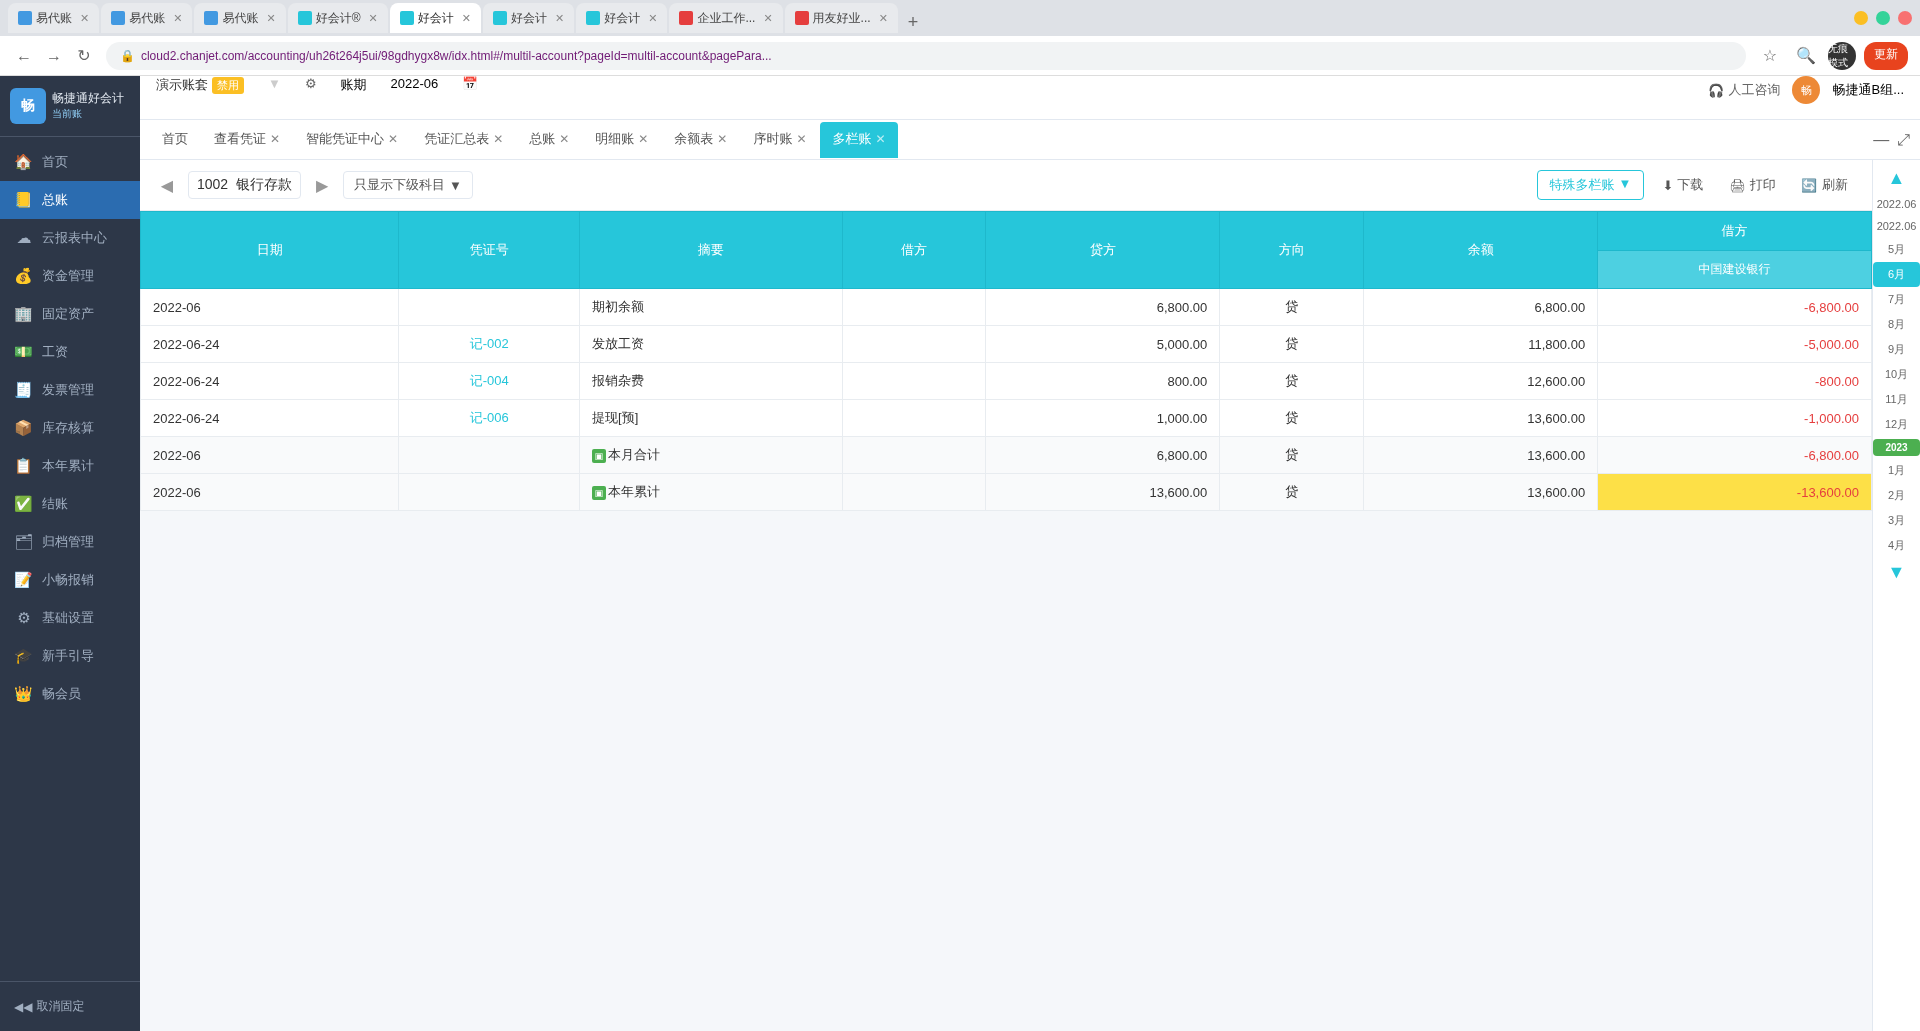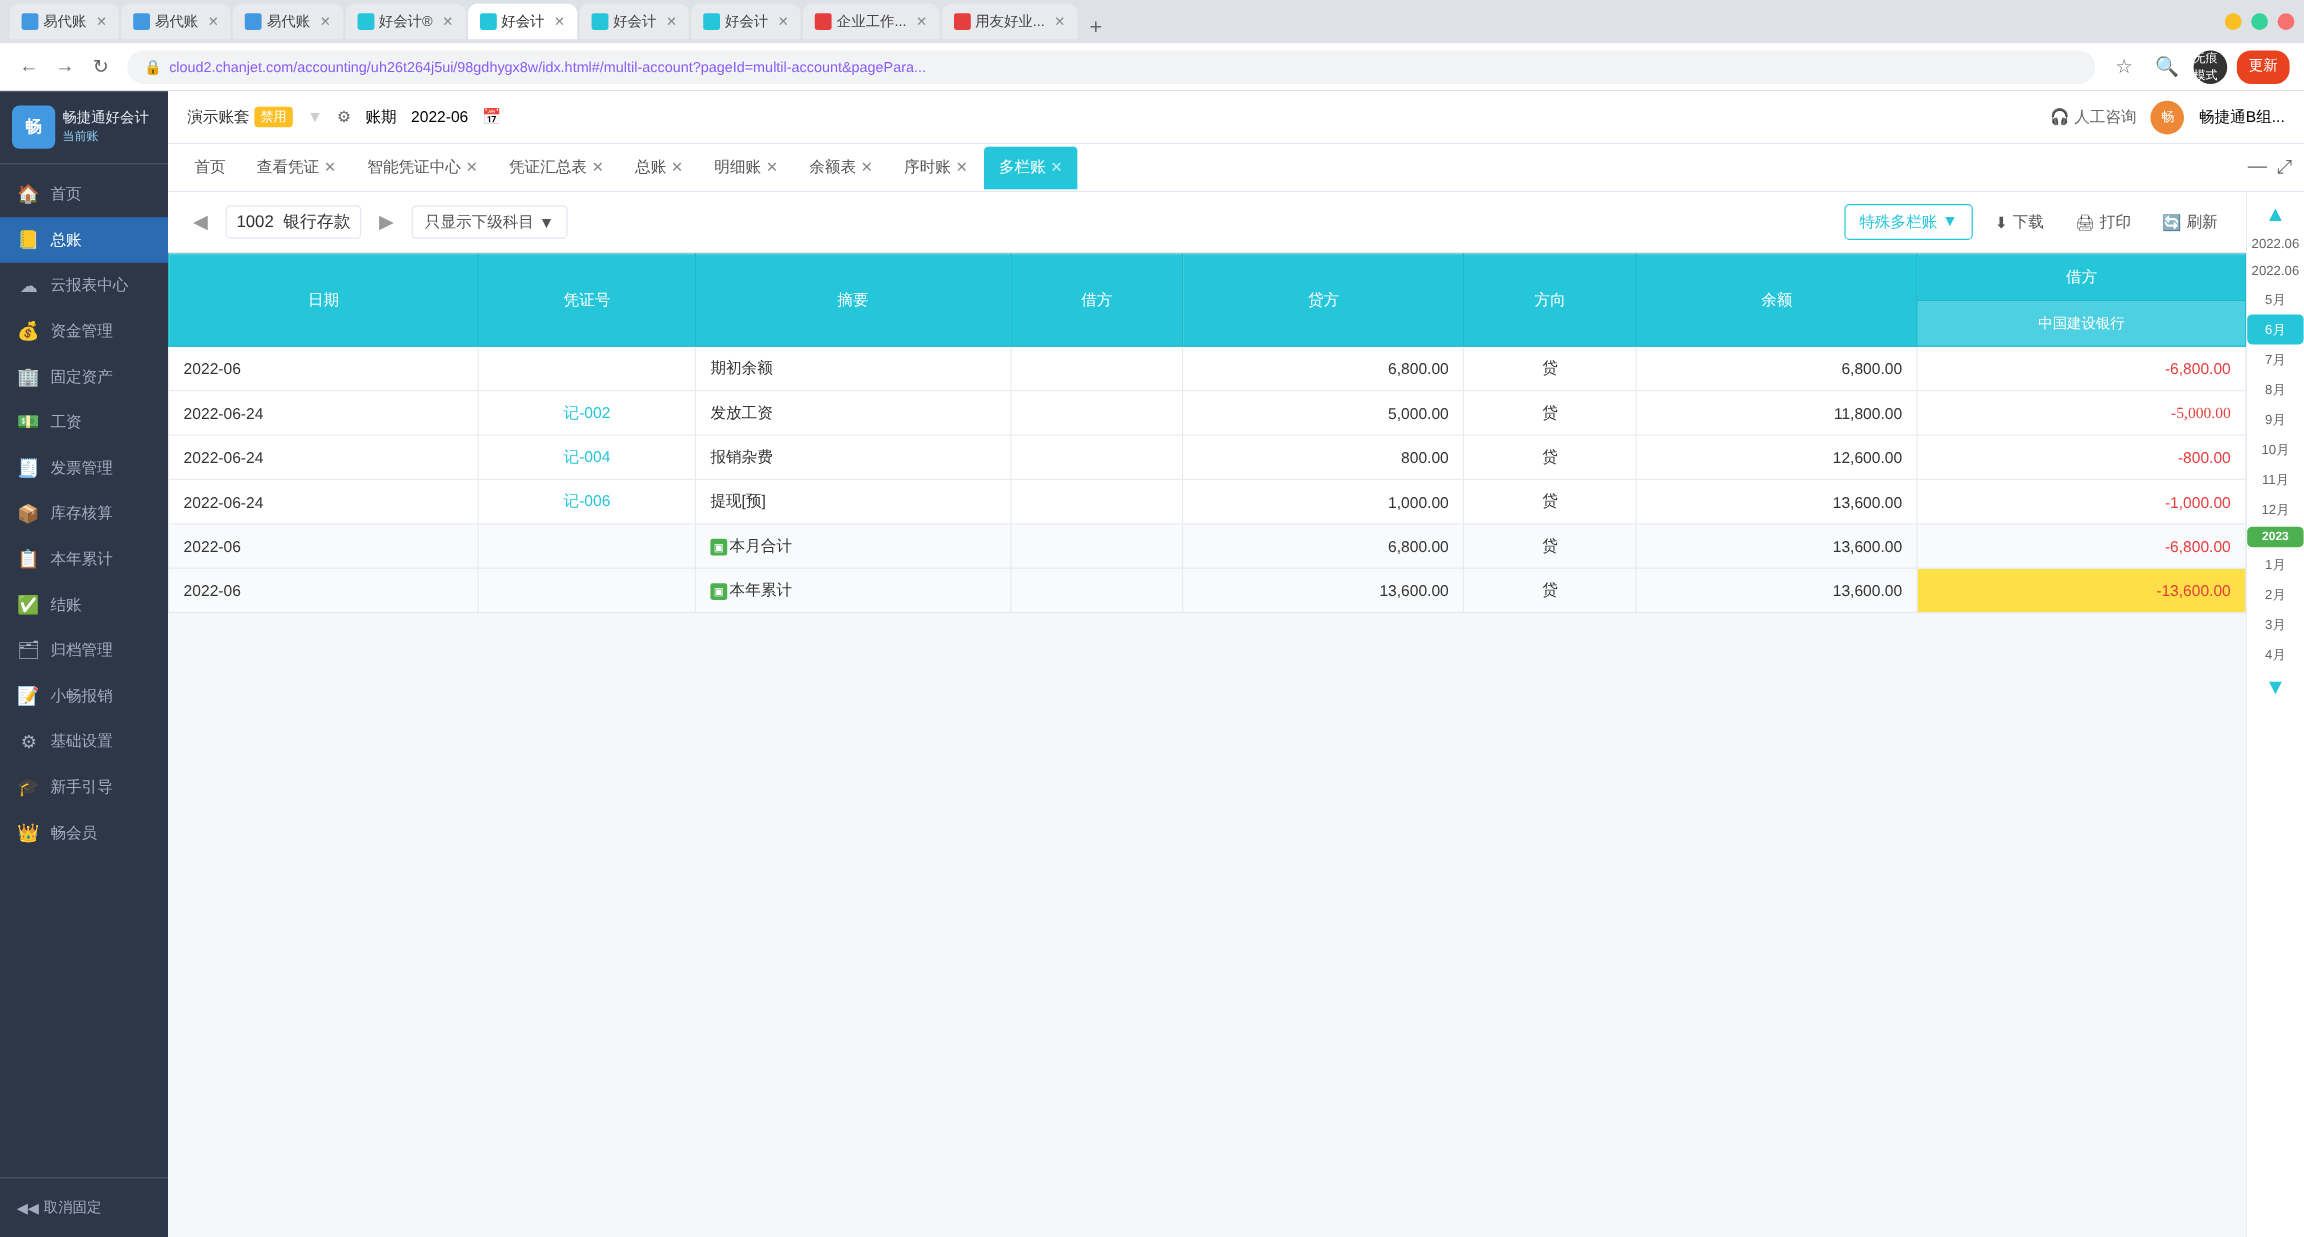--- a/index.html
+++ b/index.html
@@ -42,21 +42,21 @@
     .nav-item { display: flex; align-items: center; padding: 10px 14px; cursor: pointer; gap: 8px; font-size: 13px; color: #a0aec0; border-radius: 0; }
     .nav-item.active { background: #2b6cb0; color: #fff; }
     .nav-item-icon { font-size: 15px; width: 20px; text-align: center; }
     .sidebar-footer { padding: 10px; border-top: 1px solid #4a5568; }
     .unpin-btn { display: flex; align-items: center; gap: 4px; color: #a0aec0; font-size: 12px; cursor: pointer; padding: 6px 4px; }
 
     
     .main-content { flex: 1; display: flex; flex-direction: column; background: #f5f7fa; min-width: 0; }
 
     
-    .top-bar { background: #fff; height: 44px; display: flex; align-items: center; padding: 0 16px; border-bottom: 1px solid #e2e8f0; gap: 12px; }
+    .top-bar { background: #fff; height: 44px; display: flex; align-items: flex-start; padding: 0 16px; border-bottom: 1px solid #e2e8f0; gap: 24px; }
     .demo-badge { display: flex; align-items: center; gap: 4px; font-size: 13px; color: #333; }
     .badge-tag { background: #fbbf24; color: #fff; font-size: 11px; padding: 1px 5px; border-radius: 3px; }
     .top-bar-sep { color: #ccc; }
     .settings-icon { color: #666; cursor: pointer; }
     .calendar-icon { color: #666; cursor: pointer; }
     .top-bar-right { margin-left: auto; display: flex; align-items: center; gap: 12px; }
     .help-btn { display: flex; align-items: center; gap: 4px; font-size: 13px; color: #666; cursor: pointer; }
     .user-avatar { width: 28px; height: 28px; background: #ed8936; border-radius: 50%; display: flex; align-items: center; justify-content: center; color: #fff; font-size: 11px; }
 
     
@@ -164,21 +164,21 @@
 </div>
 
 <div class="address-bar">
   <div class="nav-btns">
     <div class="nav-btn">←</div>
     <div class="nav-btn">→</div>
     <div class="nav-btn">↻</div>
   </div>
   <div class="url-bar">
     <span class="url-lock">🔒</span>
-    <span style="font-size:12px;color:#8b5cf6;">cloud2.chanjet.com/accounting/uh26t264j5ui/98gdhygx8w/idx.html#/multil-account?pageId=multil-account&amp;pagePara...</span>
+    <span style="font-size:12px;color:#701a75;">cloud2.chanjet.com/accounting/uh26t264j5ui/98gdhygx8w/idx.html#/multil-account?pageId=multil-account&amp;pagePara...</span>
   </div>
   <div class="address-actions">
     <div class="addr-action-btn">☆</div>
     <div class="addr-action-btn">🔍</div>
     <div class="incognito-btn">
       <span style="font-size:10px;">无痕模式</span>
     </div>
     <div class="update-btn">
       <span>更新</span>
     </div>
@@ -400,21 +400,21 @@
       <td class="td-center" style="">
         <a class="voucher-link">记-002</a>
       </td>
       <td style="">
         发放工资
       </td>
       <td class="td-right" style=""></td>
       <td class="td-right" style="">5,000.00</td>
       <td class="td-center" style="">贷</td>
       <td class="td-right" style="">11,800.00</td>
-      <td class="td-right" style=";color:#e53e3e;font-family:Liberation Serif, serif;">-5,000.00</td>
+      <td class="td-right" style=";color:#e53e3e;">-5,000.00</td>
     </tr>
                 <tr>
       <td class="td-date" style="">2022-06-24</td>
       <td class="td-center" style="">
         <a class="voucher-link">记-004</a>
       </td>
       <td style="">
         报销杂费
       </td>
       <td class="td-right" style=""></td>

